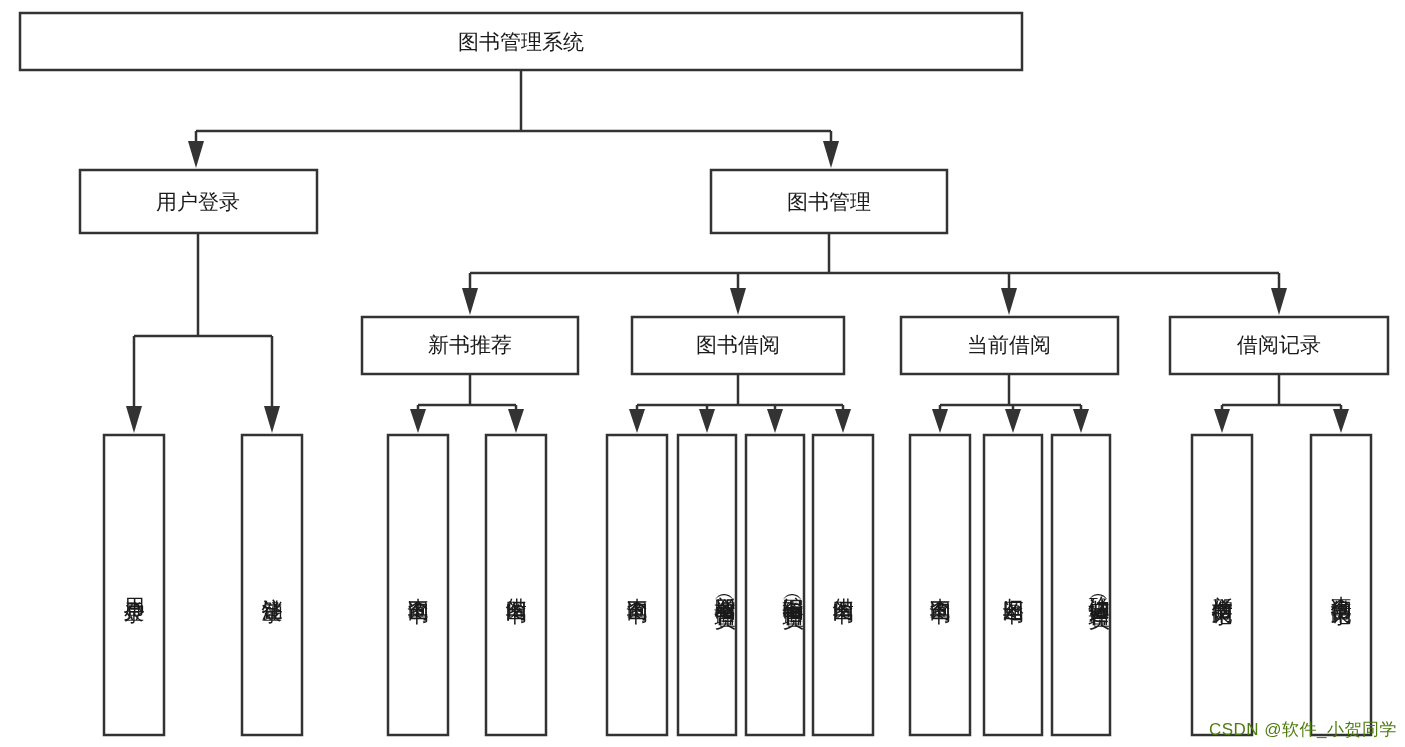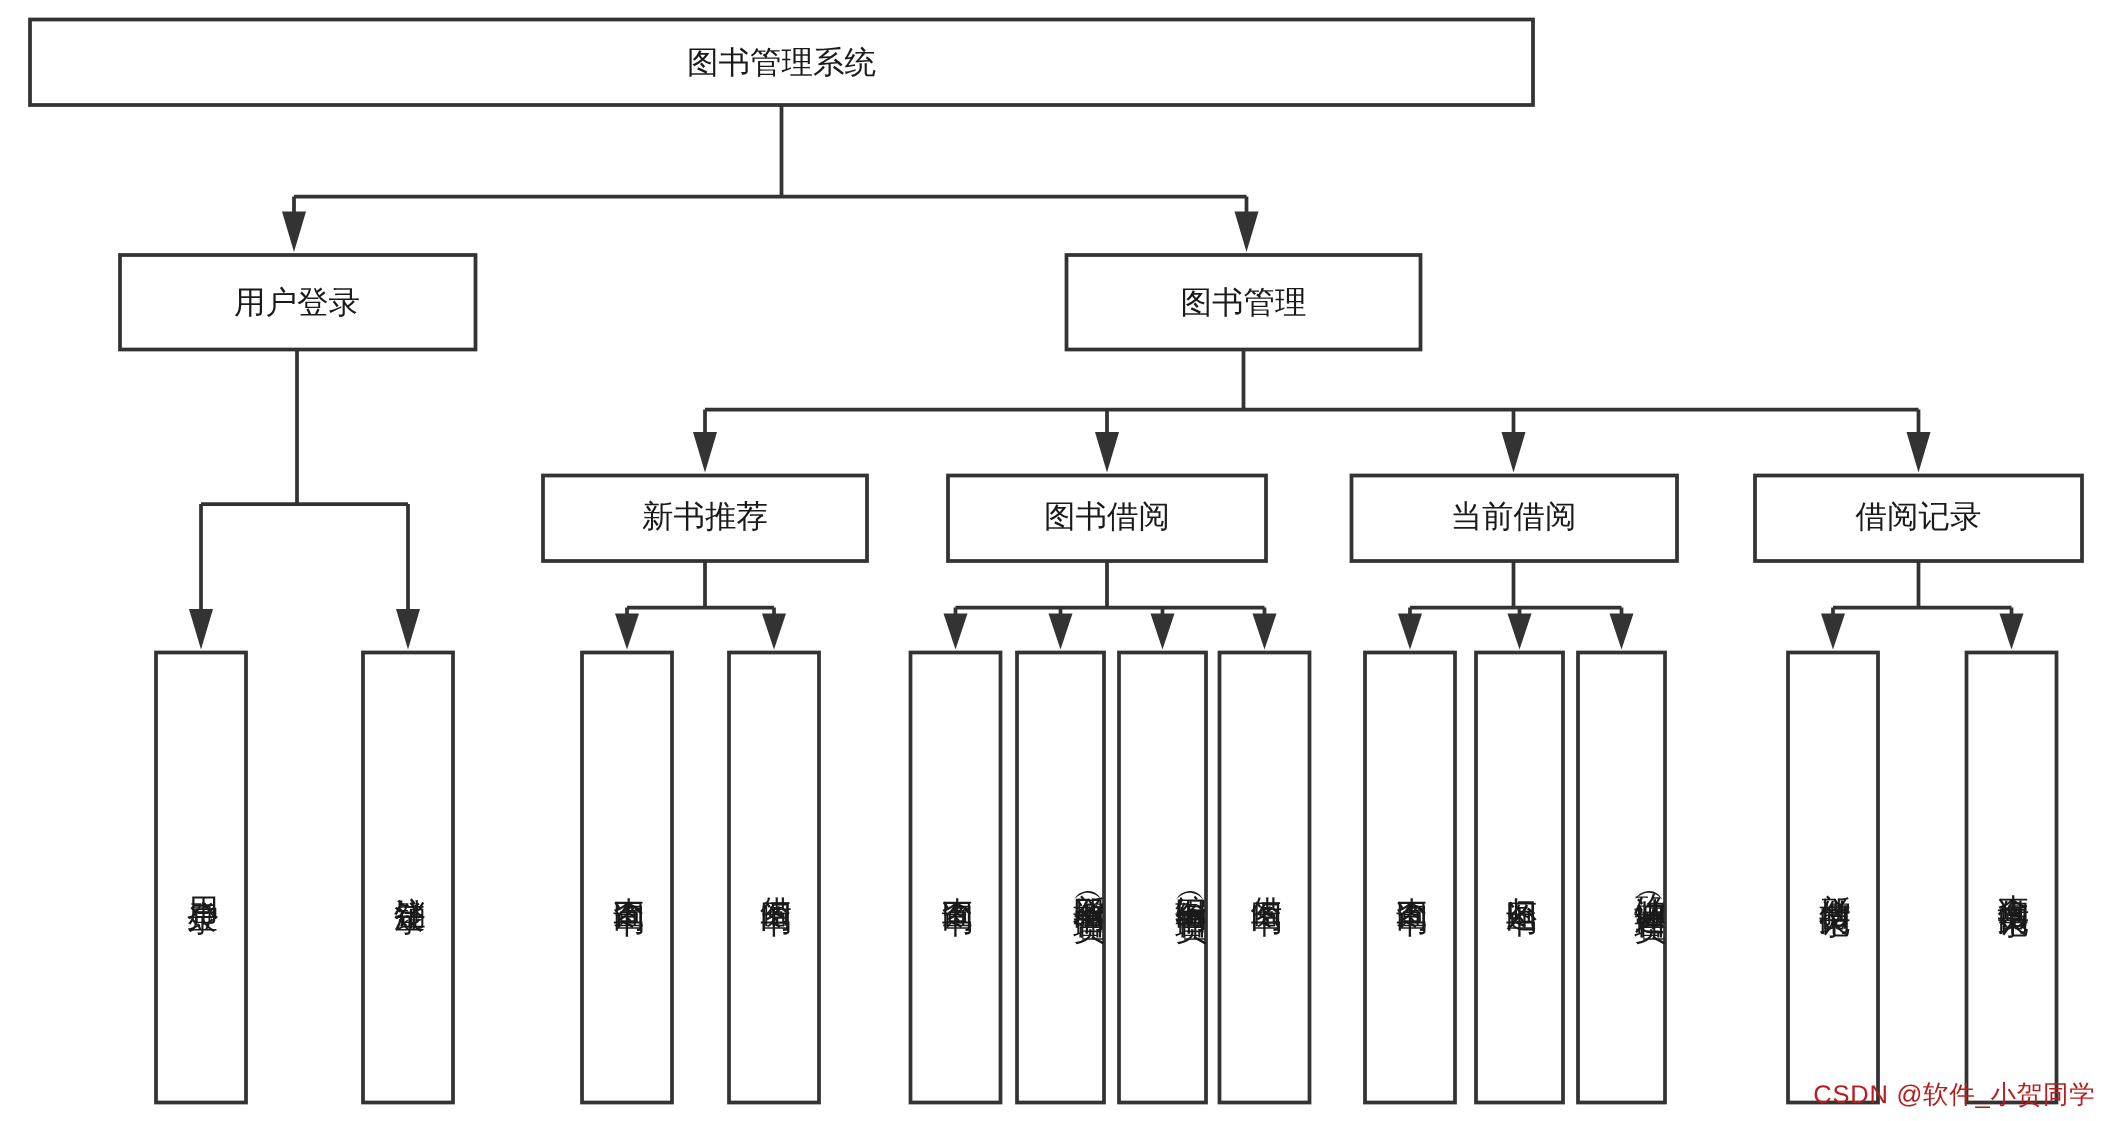--- a/index.html
+++ b/index.html
@@ -64,21 +64,21 @@
   }
   .vtext.centered {
     align-items: center;
   }
   .watermark {
     position: absolute;
     right: 8px;
     bottom: 6px;
     font-family: "Liberation Sans", sans-serif;
     font-size: 17px;
-    color: #b91c1c;
+    color: #4d7c0f;
     letter-spacing: 0.5px;
     white-space: nowrap;
   }
 </style>
 </head>
 <body>
 
 <div id="diagram-root">
 
   <svg class="diagram" viewBox="0 0 1405 747">

